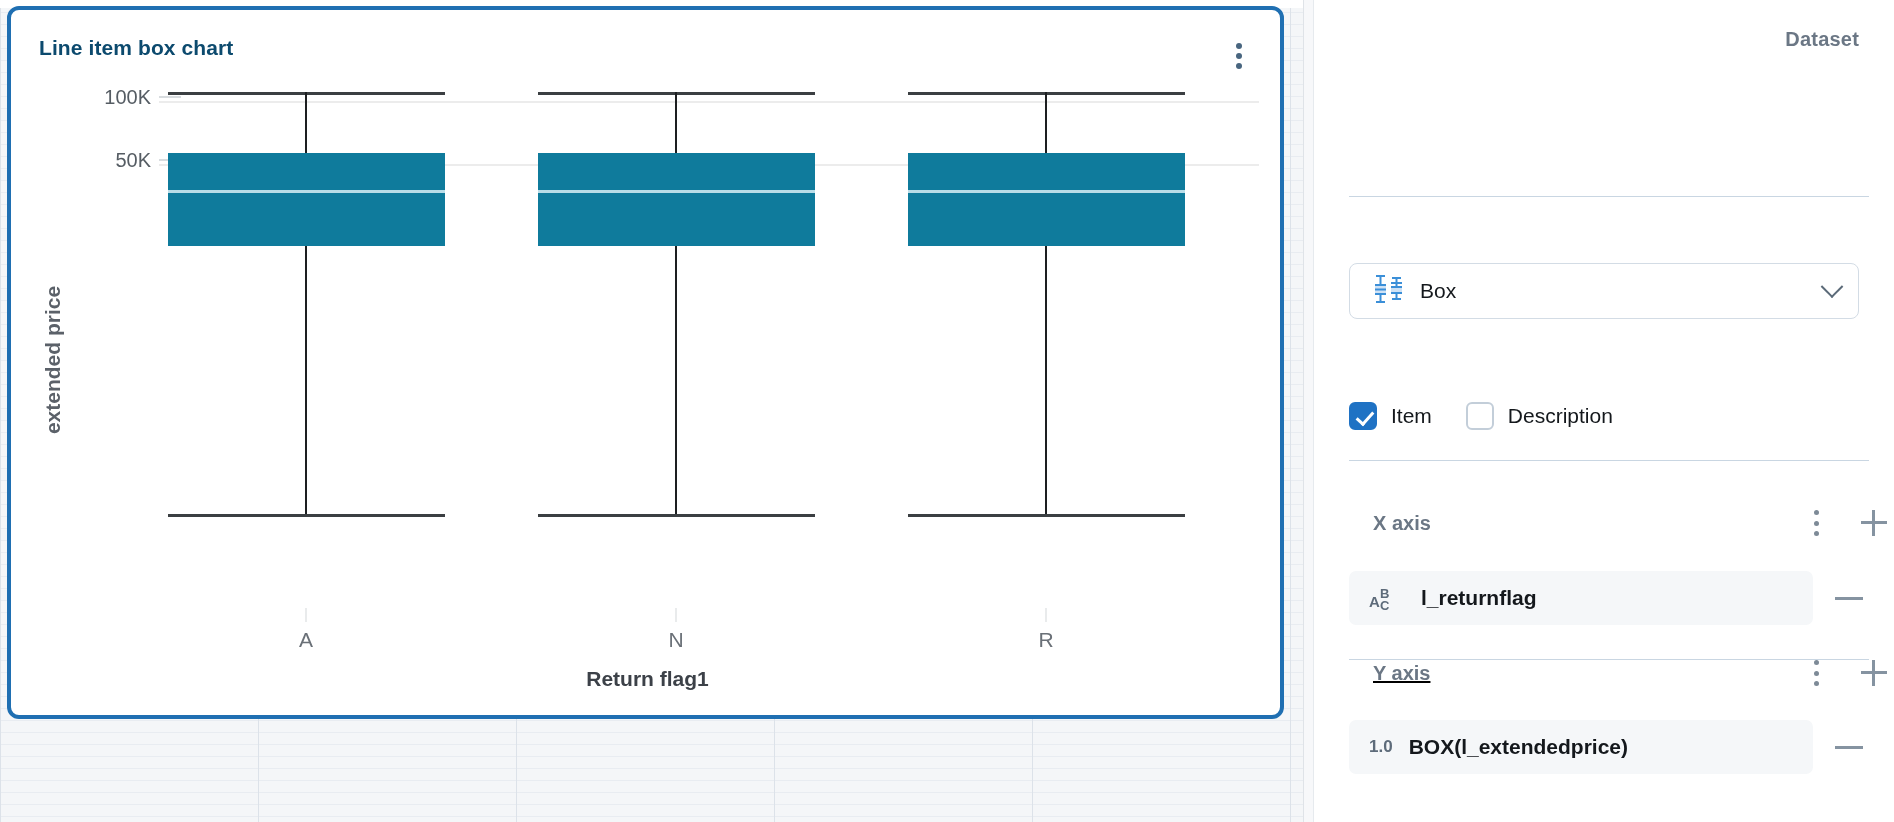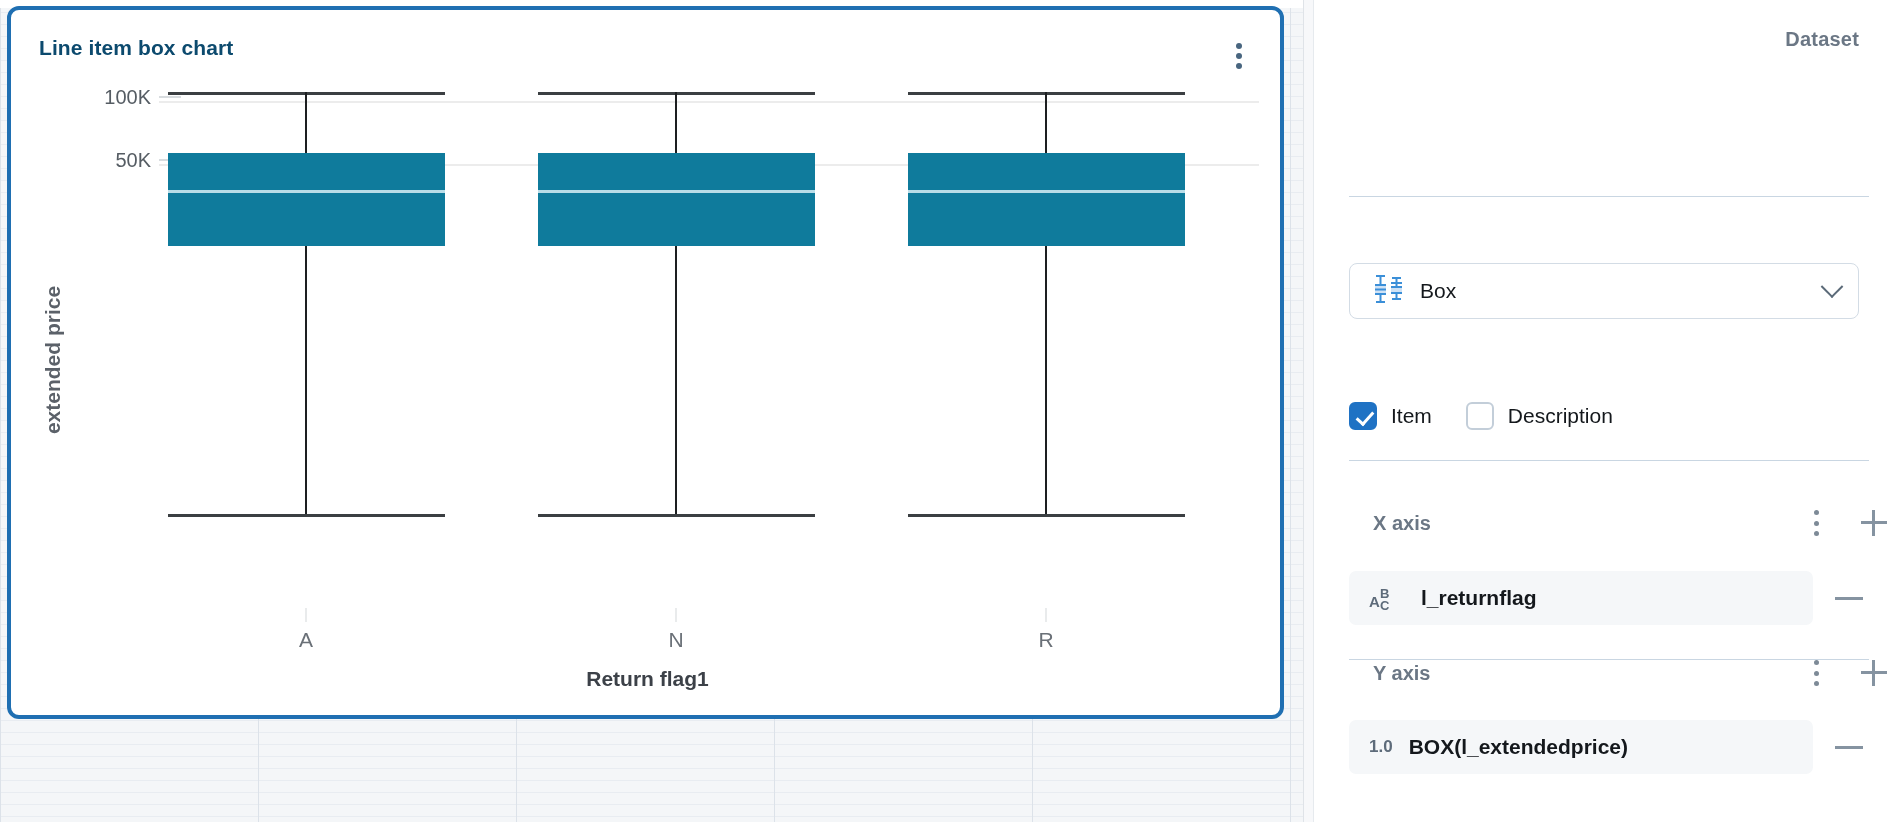--- a/index.html
+++ b/index.html
@@ -358,21 +358,21 @@
             <text x="11" y="27" font-family="Liberation Sans, sans-serif" font-size="13" font-weight="bold" fill="#5d6b7a">C</text>
           </svg>
         </span>
         <span class="field-name">l_returnflag</span>
       </span>
       <span class="minus"></span>
     </div>
 
     <div class="divider" style="top:659px;"></div>
 
-    <div class="axis-head" style="top:660px;">
+    <div class="axis-head" style="top:660px;text-decoration:underline;">
       <span class="title">Y axis</span>
       <span class="axis-kebab">
           <i></i>
           <i></i>
           <i></i>
         </span>
       <span class="plus"></span>
     </div>
 
     <div class="field-row" style="top:720px;">

